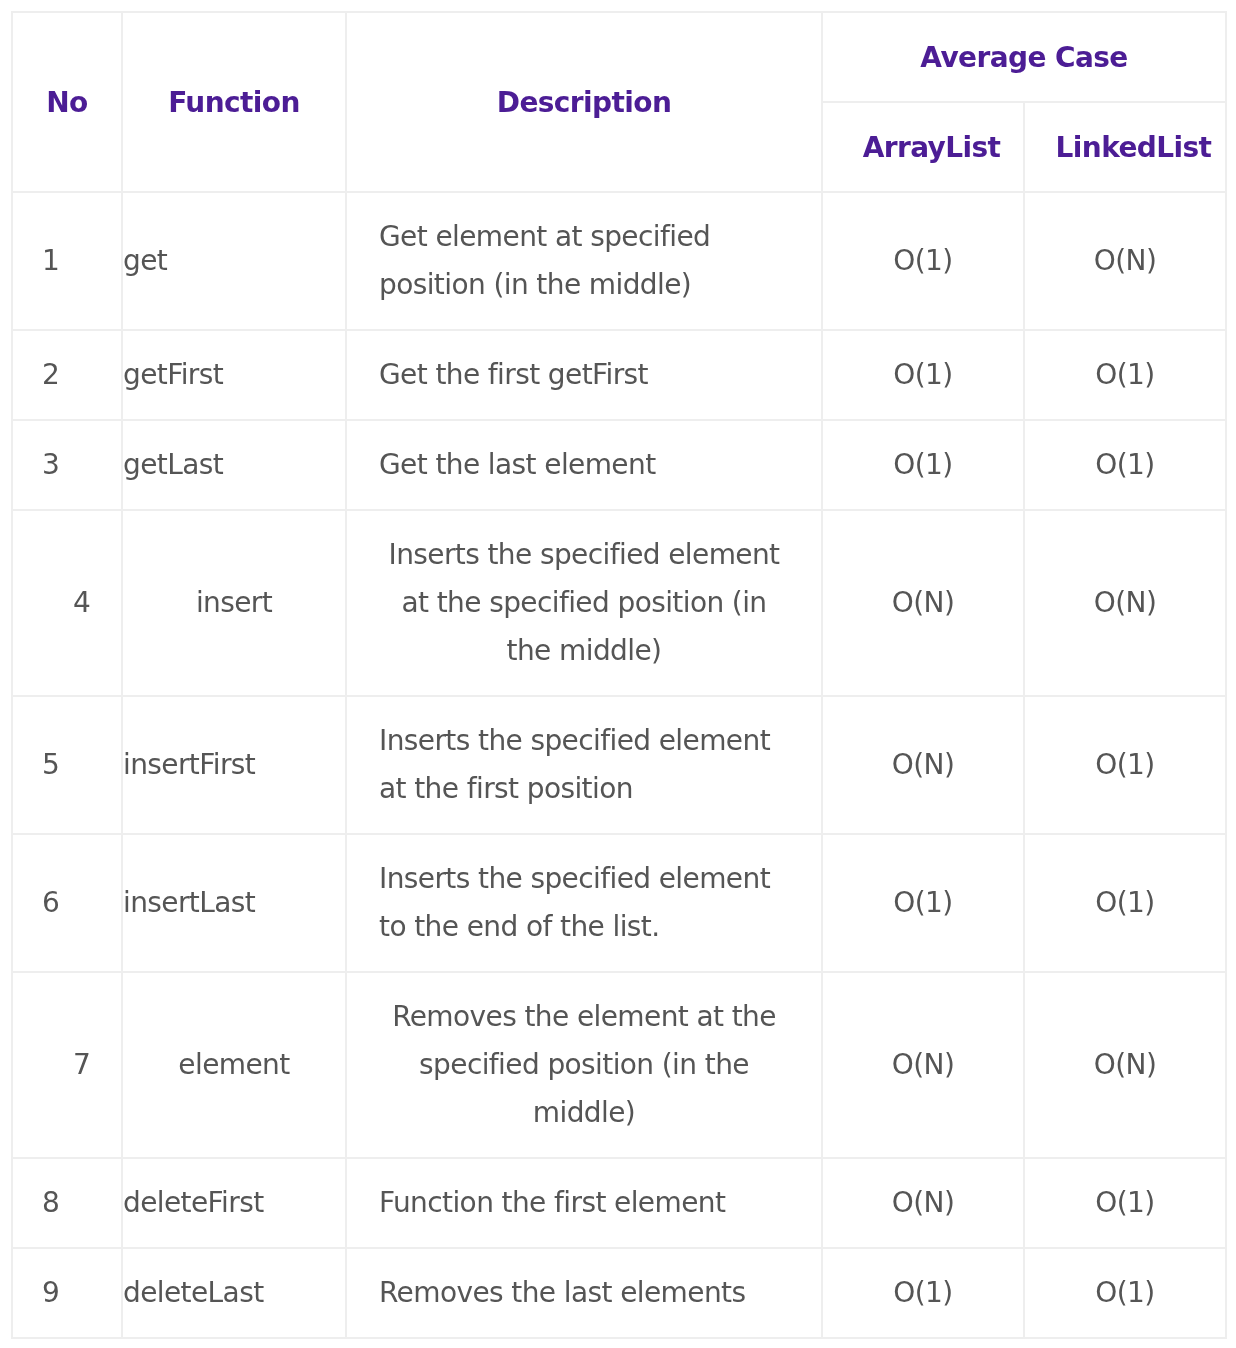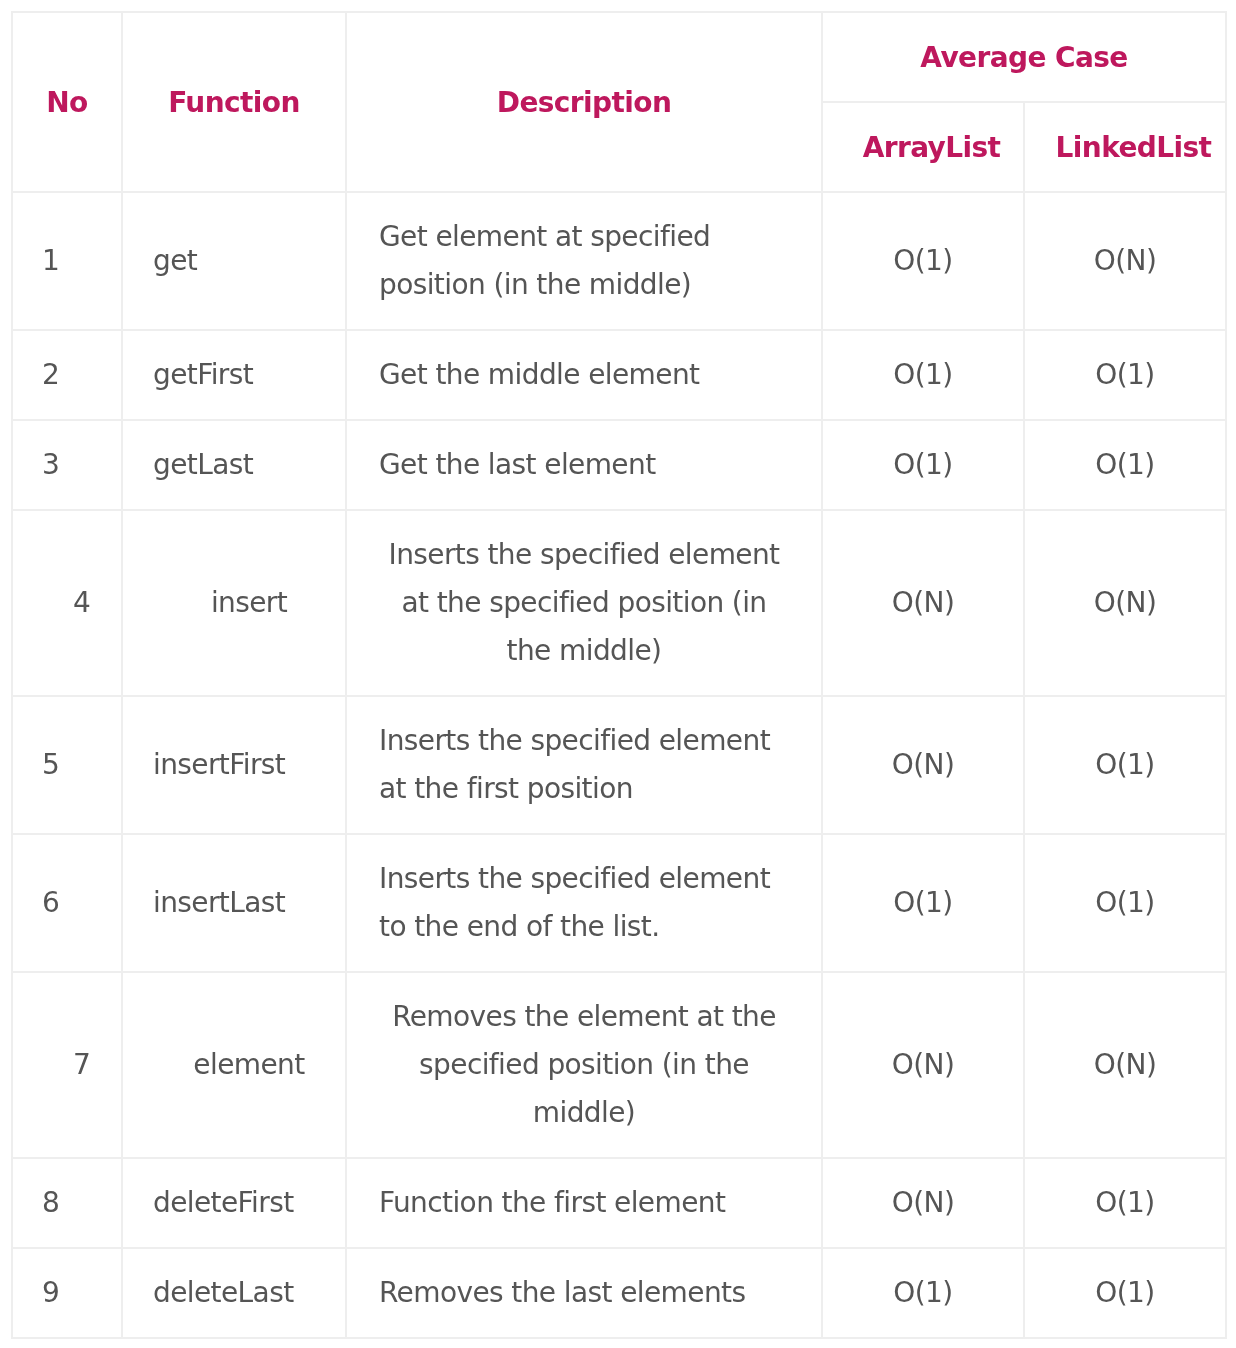--- a/index.html
+++ b/index.html
@@ -9,27 +9,27 @@
     width: 1214px;
     border-collapse: collapse;
     table-layout: fixed;
     font-size: 28px;
     letter-spacing: -0.6px;
   }
   table.cmp th, table.cmp td {
     border: 2px solid #eeeeee;
     vertical-align: middle;
   }
-  table.cmp th { font-weight: bold; color: #be185d; text-align: center; }
+  table.cmp th { font-weight: bold; color: #4c1d95; text-align: center; }
   th.h-no { height: 176px; }
   th.h-avg { height: 86px; }
   th.h-sub { height: 86px; padding-left: 18px; }
   td { padding: 0; line-height: 48px; }
   td.c-no { padding-left: 29px; text-align: left; }
-  td.c-fn { padding-left: 30px; text-align: left; }
+  td.c-fn { text-align: left; }
   td.c-desc { padding: 18px 32px; text-align: left; }
   td.c-o { text-align: center; }
   tr.r1 td { height: 136px; }
   tr.r2 td, tr.r3 td, tr.r8 td, tr.r9 td { height: 88px; }
   tr.r4 td, tr.r7 td { height: 184px; text-align: center; }
   tr.r5 td, tr.r6 td { height: 136px; }
   td.c-desc { box-sizing: border-box; }
 </style>
 </head>
 <body>
@@ -58,21 +58,21 @@
     <tr class="r1">
       <td class="c-no">1</td>
       <td class="c-fn">get</td>
       <td class="c-desc">Get element at specified position (in the middle)</td>
       <td class="c-o">O(1)</td>
       <td class="c-o">O(N)</td>
     </tr>
     <tr class="r2">
       <td class="c-no">2</td>
       <td class="c-fn">getFirst</td>
-      <td class="c-desc">Get the middle element</td>
+      <td class="c-desc">Get the first getFirst</td>
       <td class="c-o">O(1)</td>
       <td class="c-o">O(1)</td>
     </tr>
     <tr class="r3">
       <td class="c-no">3</td>
       <td class="c-fn">getLast</td>
       <td class="c-desc">Get the last element</td>
       <td class="c-o">O(1)</td>
       <td class="c-o">O(1)</td>
     </tr>

